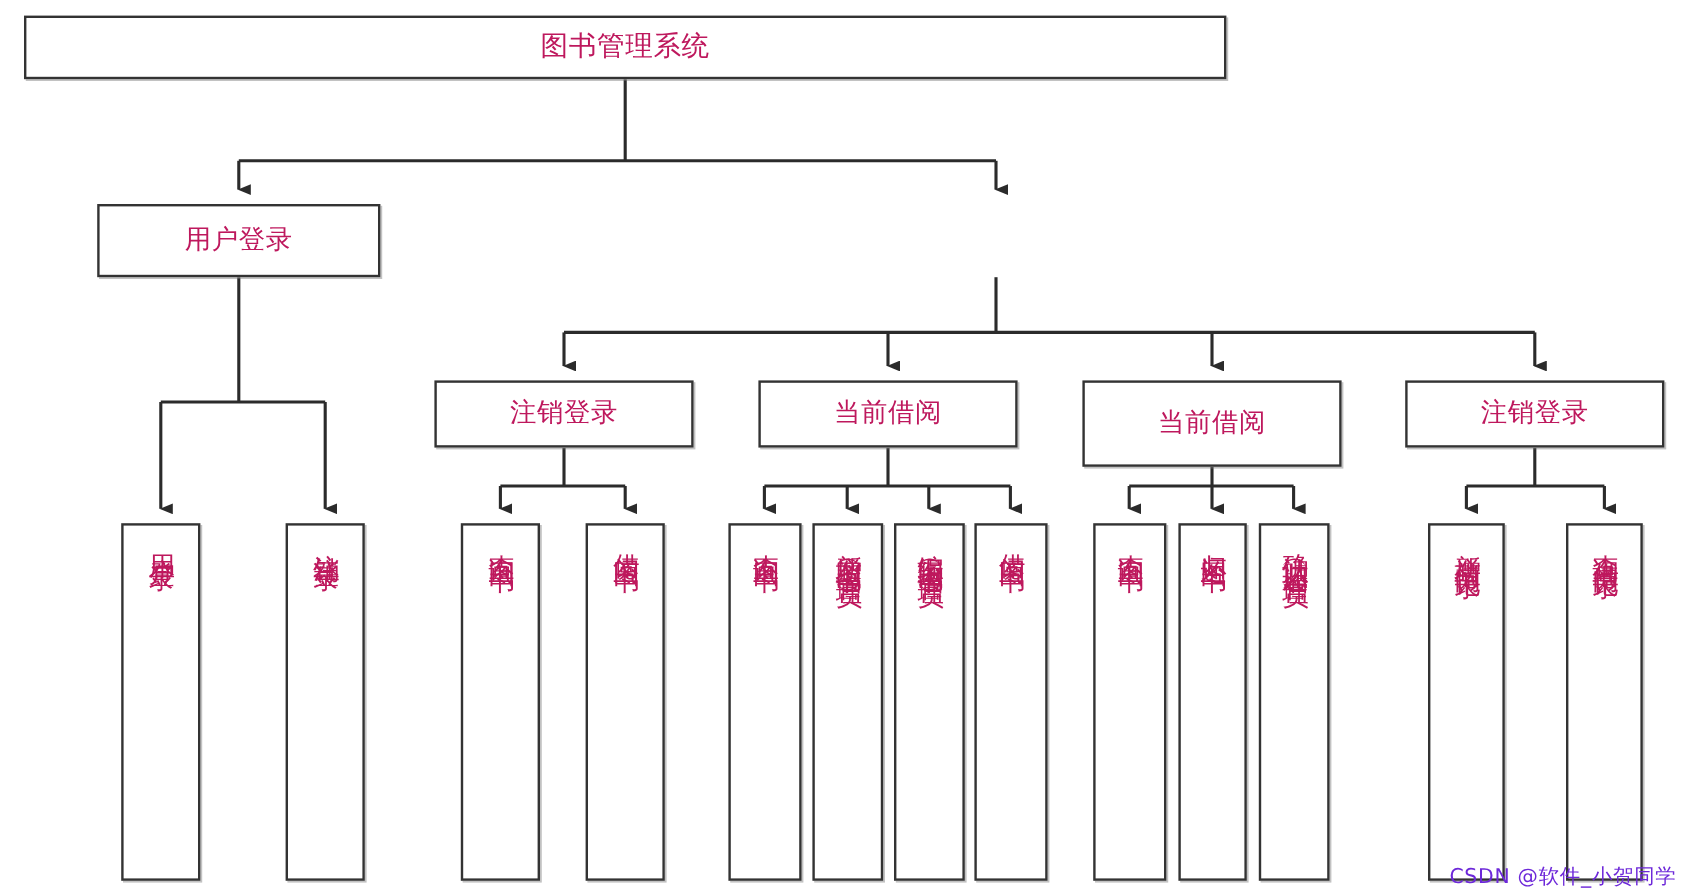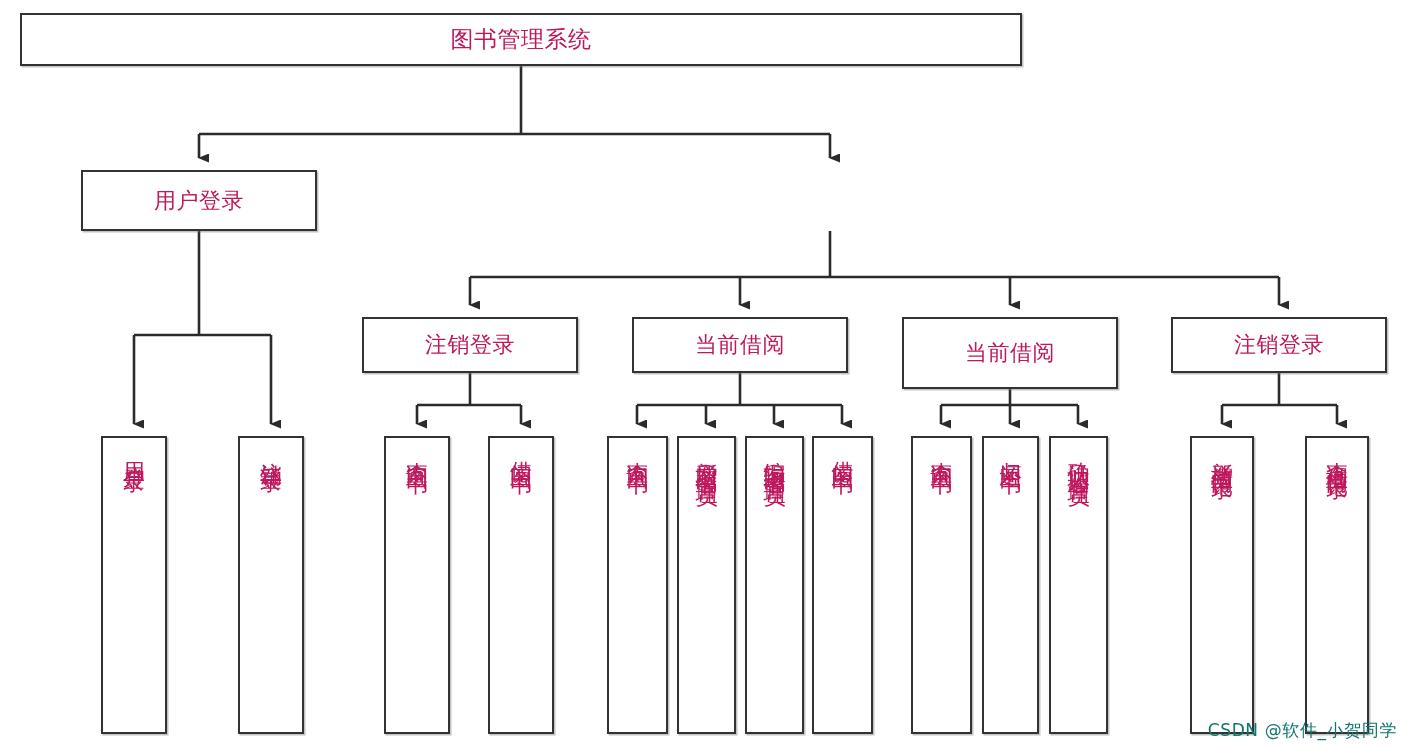--- a/index.html
+++ b/index.html
@@ -62,21 +62,21 @@
     letter-spacing: 3.5px;
     line-height: 1;
     white-space: nowrap;
     text-align: left;
   }
   .watermark {
     position: absolute;
     right: 8px;
     bottom: 5px;
     font-size: 17px;
-    color: #0f766e;
+    color: #6d28d9;
     white-space: nowrap;
     letter-spacing: 0.6px;
   }
 </style>
 </head>
 <body>
 
 <div id="diagram-root">
 
   <svg class="connectors" viewBox="0 0 1405 747" xmlns="http://www.w3.org/2000/svg">

